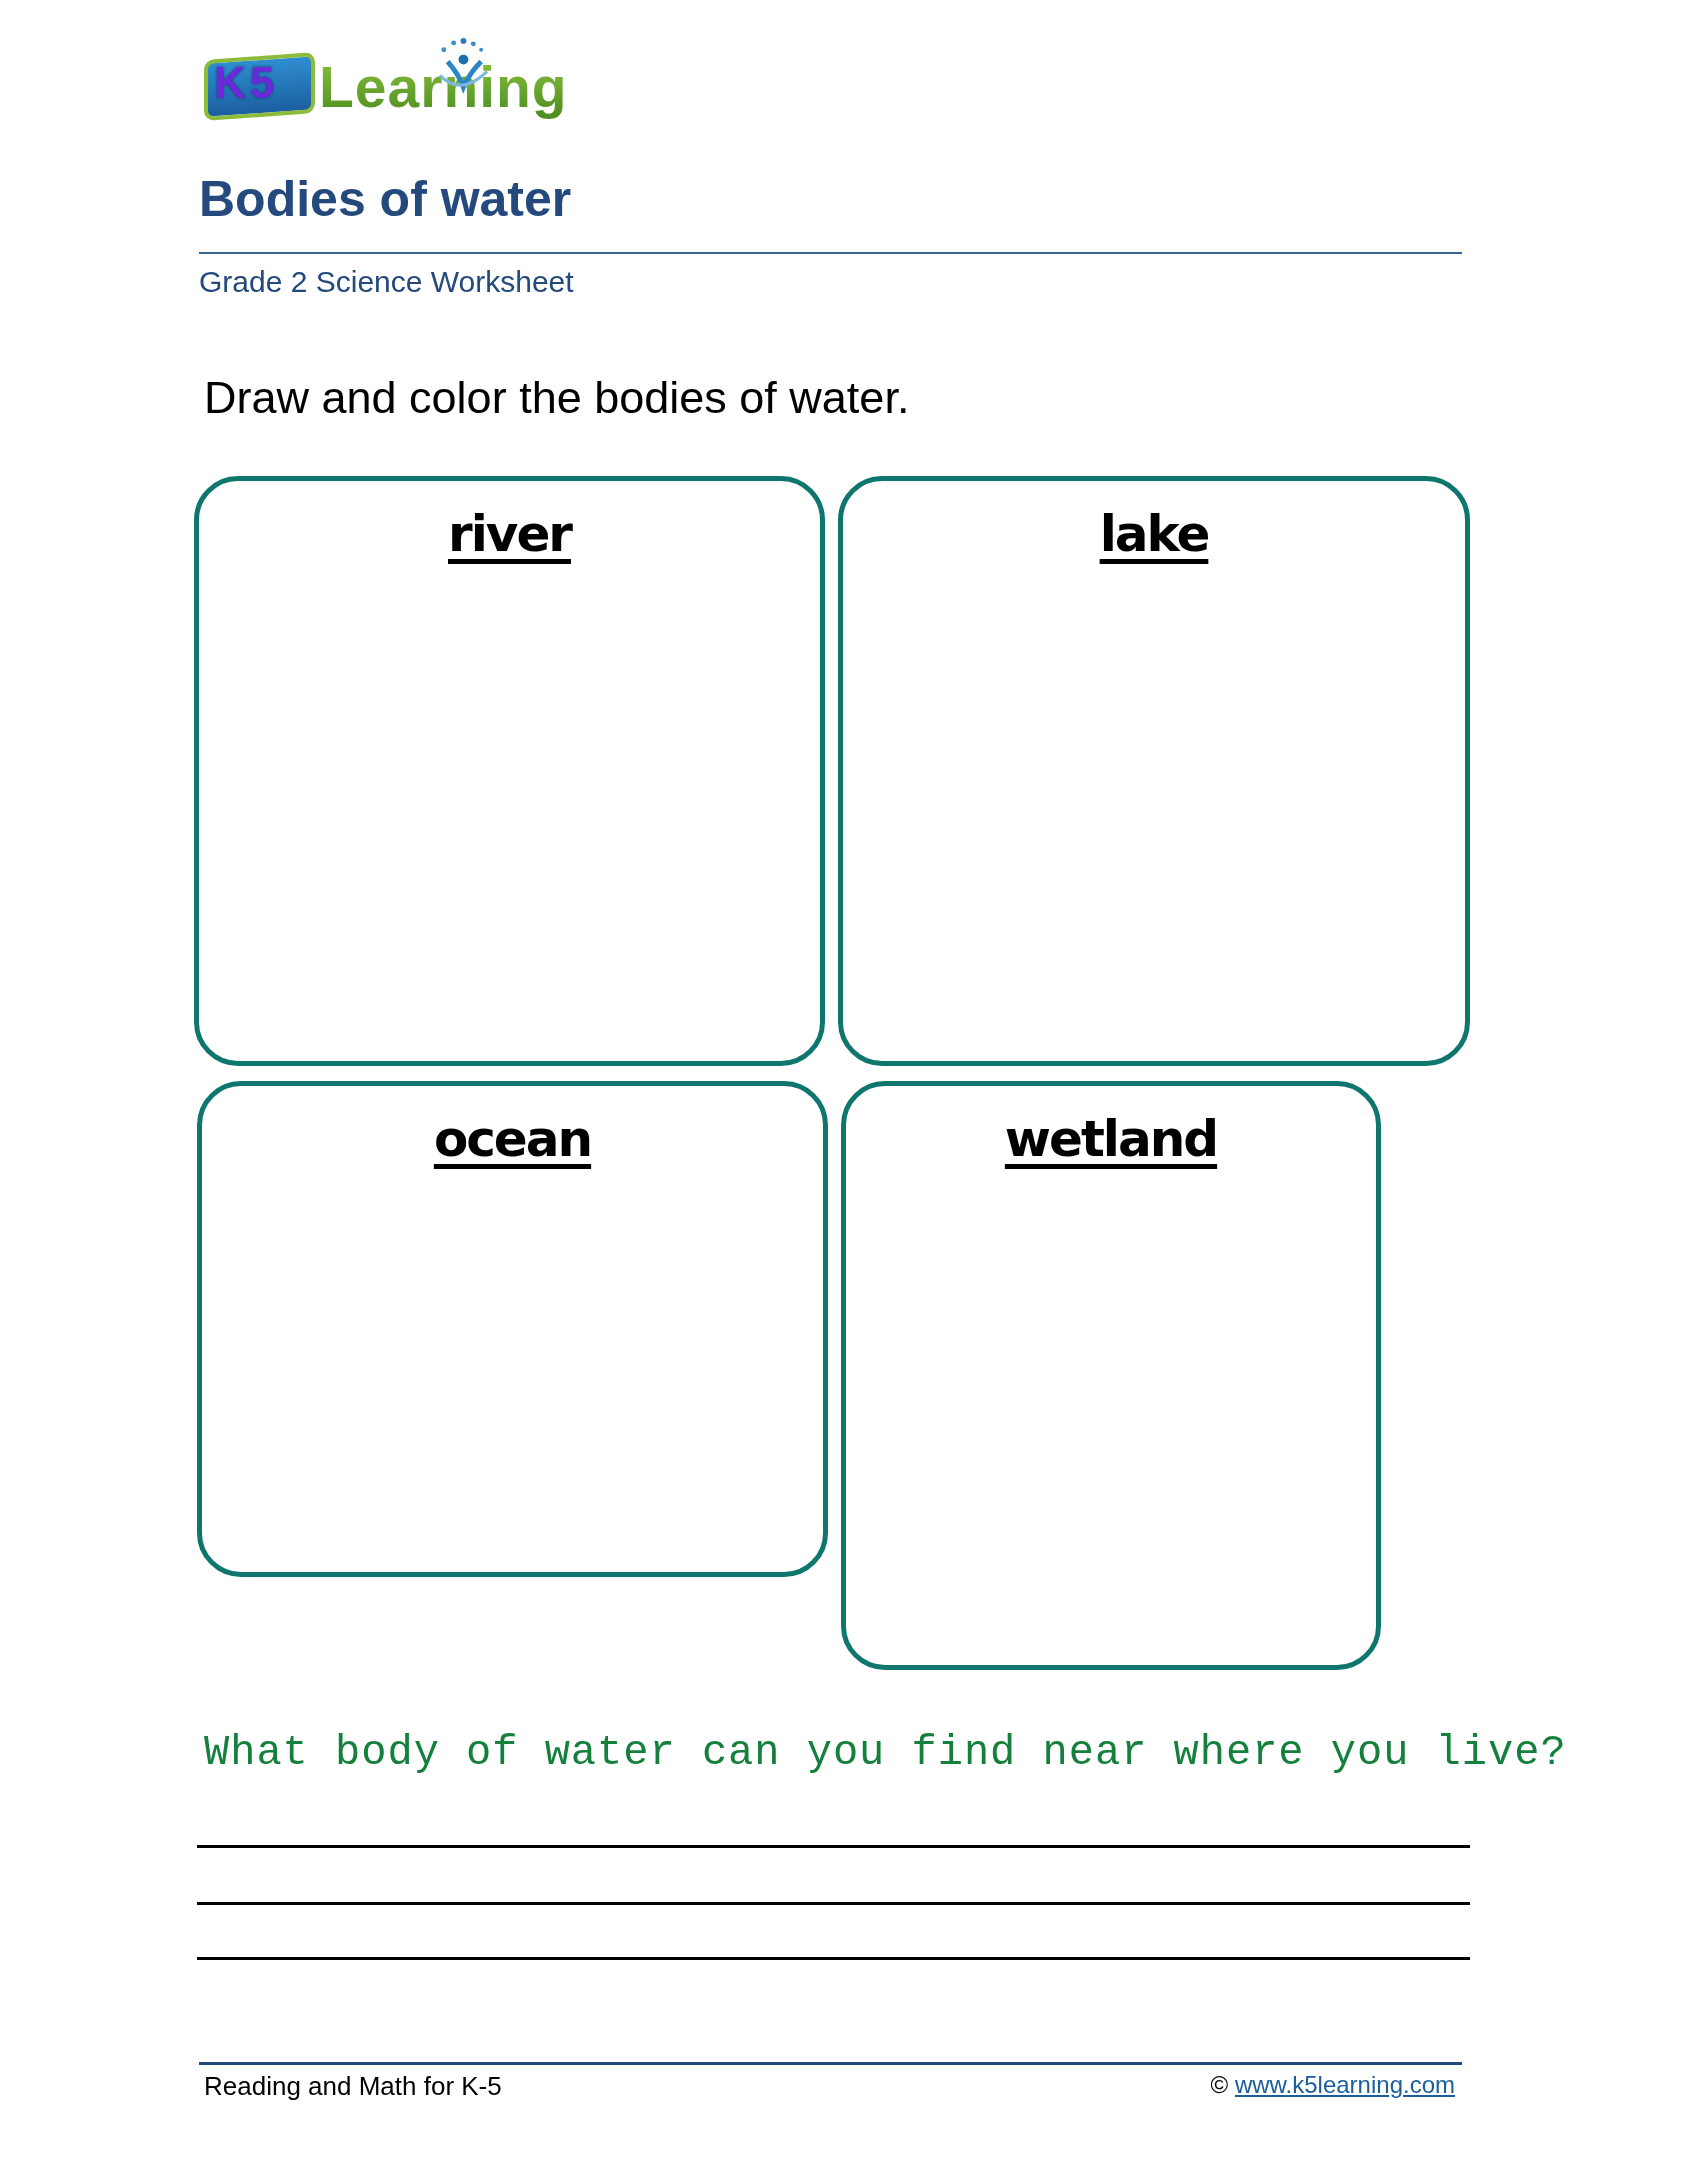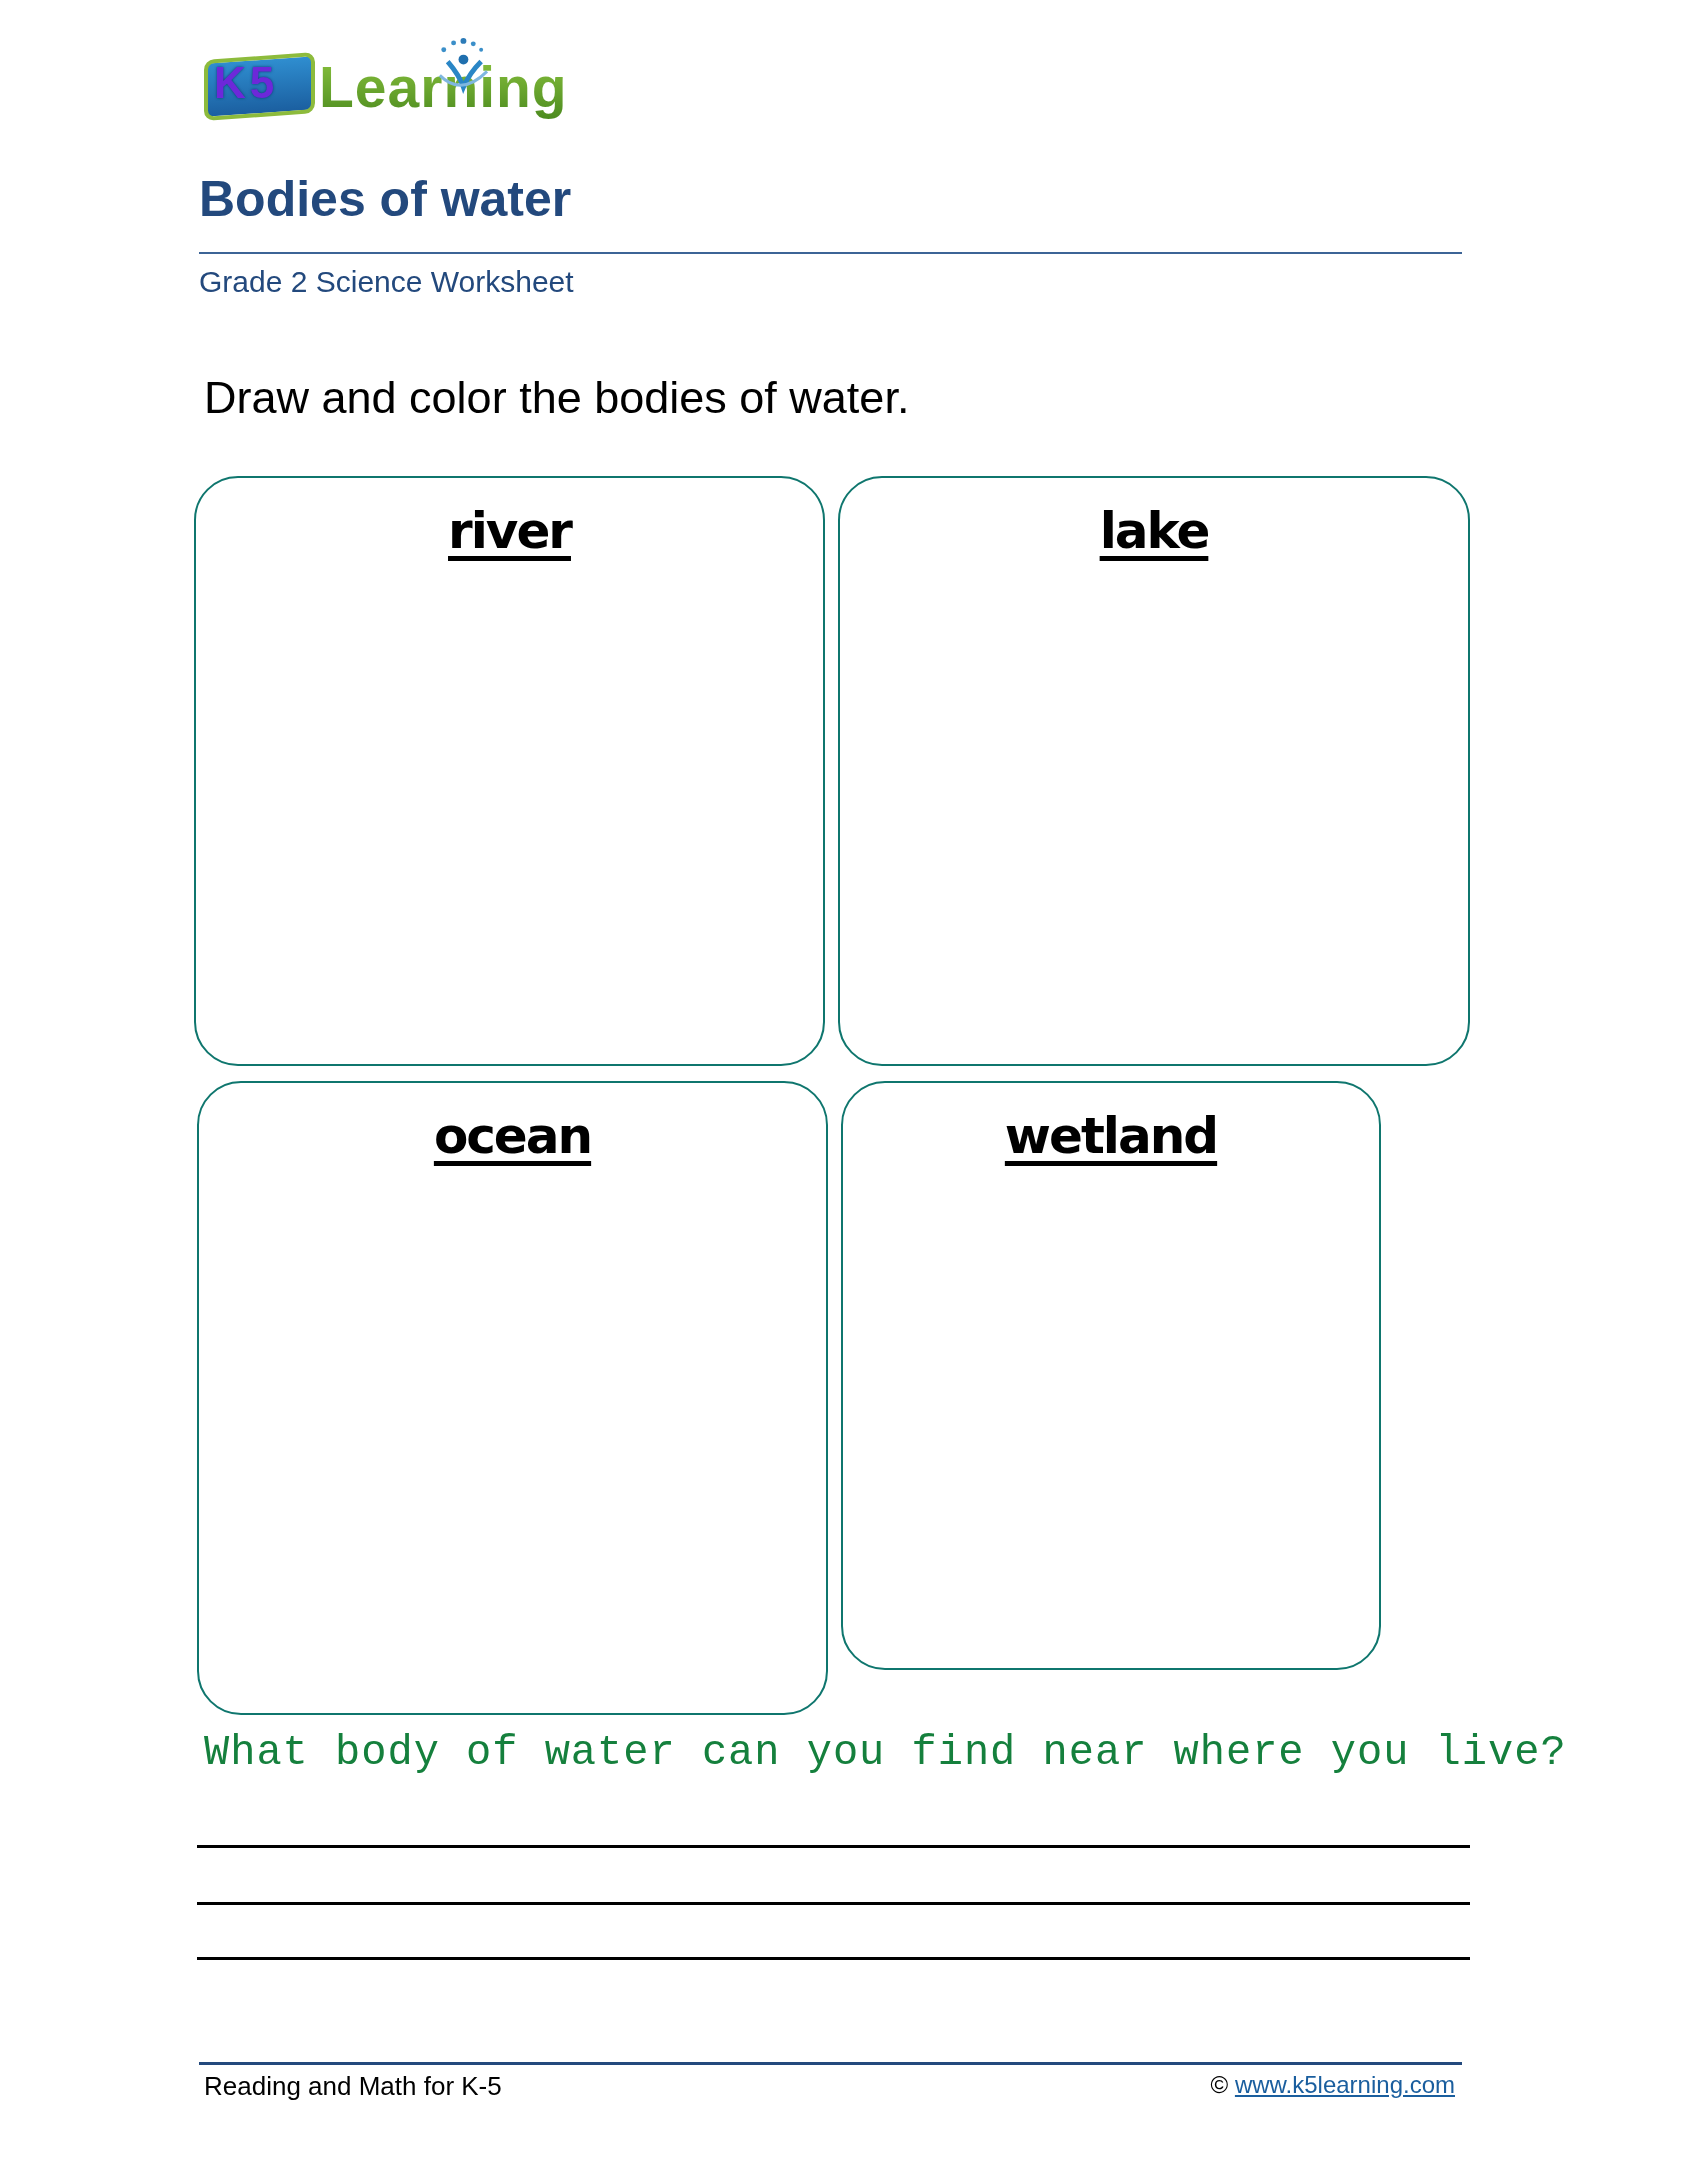--- a/index.html
+++ b/index.html
@@ -15,21 +15,21 @@
   .logo-word { left: 115px; top: 18px; font-size: 57px; font-weight: bold; color: #5a9a2a;
     background: linear-gradient(180deg, #8cc43f 0%, #4b8a1f 100%); -webkit-background-clip: text; background-clip: text;
     -webkit-text-fill-color: transparent; letter-spacing: 1px; }
   .logo-figure { left: 226px; top: 0px; width: 59px; height: 59px; }
   
   .title { left: 199px; top: 170px; font-size: 50px; font-weight: bold; color: #23497d; text-align: center; }
   .rule { left: 199px; top: 252px; width: 1263px; height: 2px; background: #3c6496; }
   .subtitle { left: 199px; top: 265px; font-size: 30px; color: #23497d; }
   .instruction { left: 204px; top: 372px; font-size: 45px; color: #000000; }
   
-  .box { border: 2px solid #0f766e; border-radius: 44px; box-sizing: border-box; background: #fff; }
+  .box { border: 5px solid #0f766e; border-radius: 44px; box-sizing: border-box; background: #fff; }
   .box-label { position: absolute; left: 0; right: 0; top: 24px; text-align: center; }
   .box-label span { font-family: "DejaVu Sans", sans-serif; font-weight: bold; font-size: 50px; color: #000; text-decoration: underline; text-decoration-thickness: 5px; text-underline-offset: 8px; letter-spacing: -2px; }
   
   .question { left: 204px; top: 1729px; font-family: Liberation Mono, monospace; font-size: 42px; color: #15803d; letter-spacing: 1px; }
   .answer-line { left: 197px; width: 1273px; height: 3px; background: #000; }
   
   .footer-rule { left: 199px; top: 2062px; width: 1263px; height: 3px; background: #23497d; }
   .footer-left { left: 204px; top: 2071px; font-size: 26px; color: #000; }
   .footer-right { right: 228px; top: 2071px; font-size: 24px; color: #000; }
   .footer-right a { color: #1a5e9e; text-decoration: underline; }
@@ -58,21 +58,21 @@
 <div class="abs subtitle">Grade 2 Science Worksheet</div>
 
 <div class="abs instruction">Draw and color the bodies of water.</div>
 
 <div class="abs box" style="left:194px; top:476px; width:631px; height:590px;">
   <div class="box-label"><span>river</span></div>
 </div>
 <div class="abs box" style="left:838px; top:476px; width:632px; height:590px;">
   <div class="box-label"><span>lake</span></div>
 </div>
-<div class="abs box" style="left:197px; top:1081px; width:631px; height:634px;">
+<div class="abs box" style="left:197px; top:1081px; width:631px; height:496px;">
   <div class="box-label"><span>ocean</span></div>
 </div>
 <div class="abs box" style="left:841px; top:1081px; width:540px; height:589px;">
   <div class="box-label"><span>wetland</span></div>
 </div>
 
 <div class="abs question">What body of water can you find near where you live?</div>
 <div class="abs answer-line" style="top:1845px;"></div>
 <div class="abs answer-line" style="top:1902px;"></div>
 <div class="abs answer-line" style="top:1957px;"></div>

